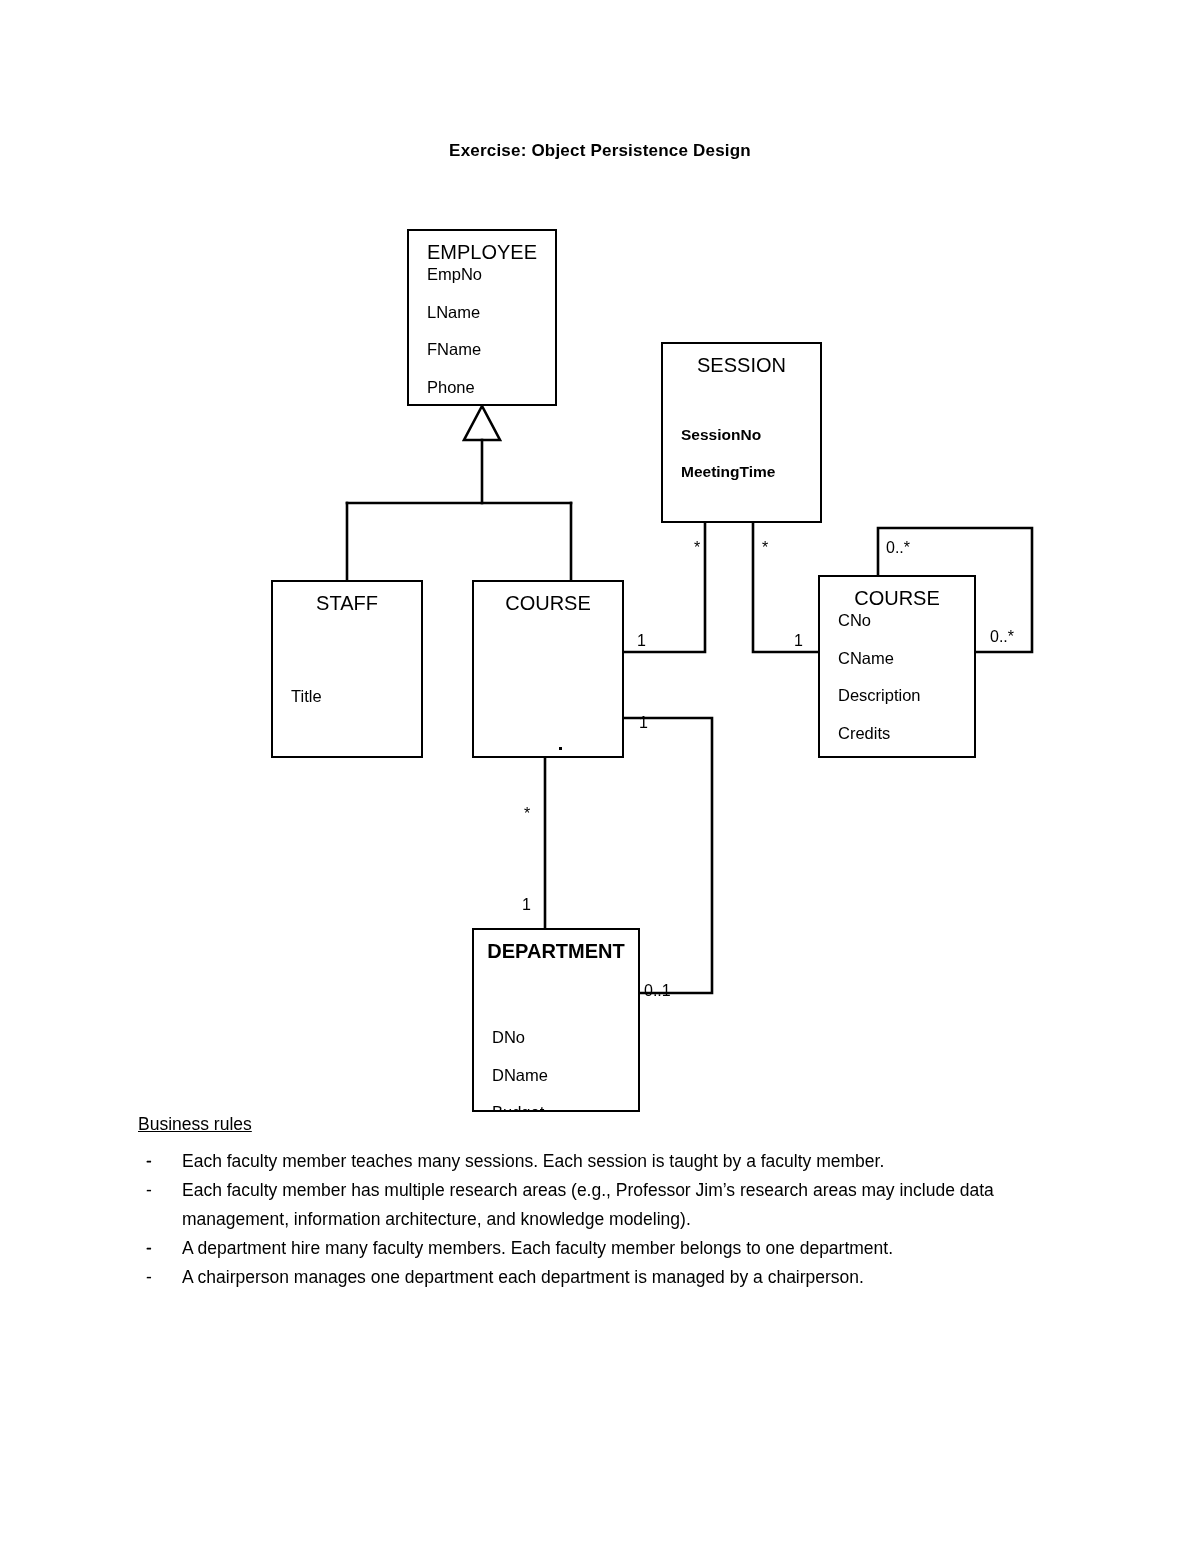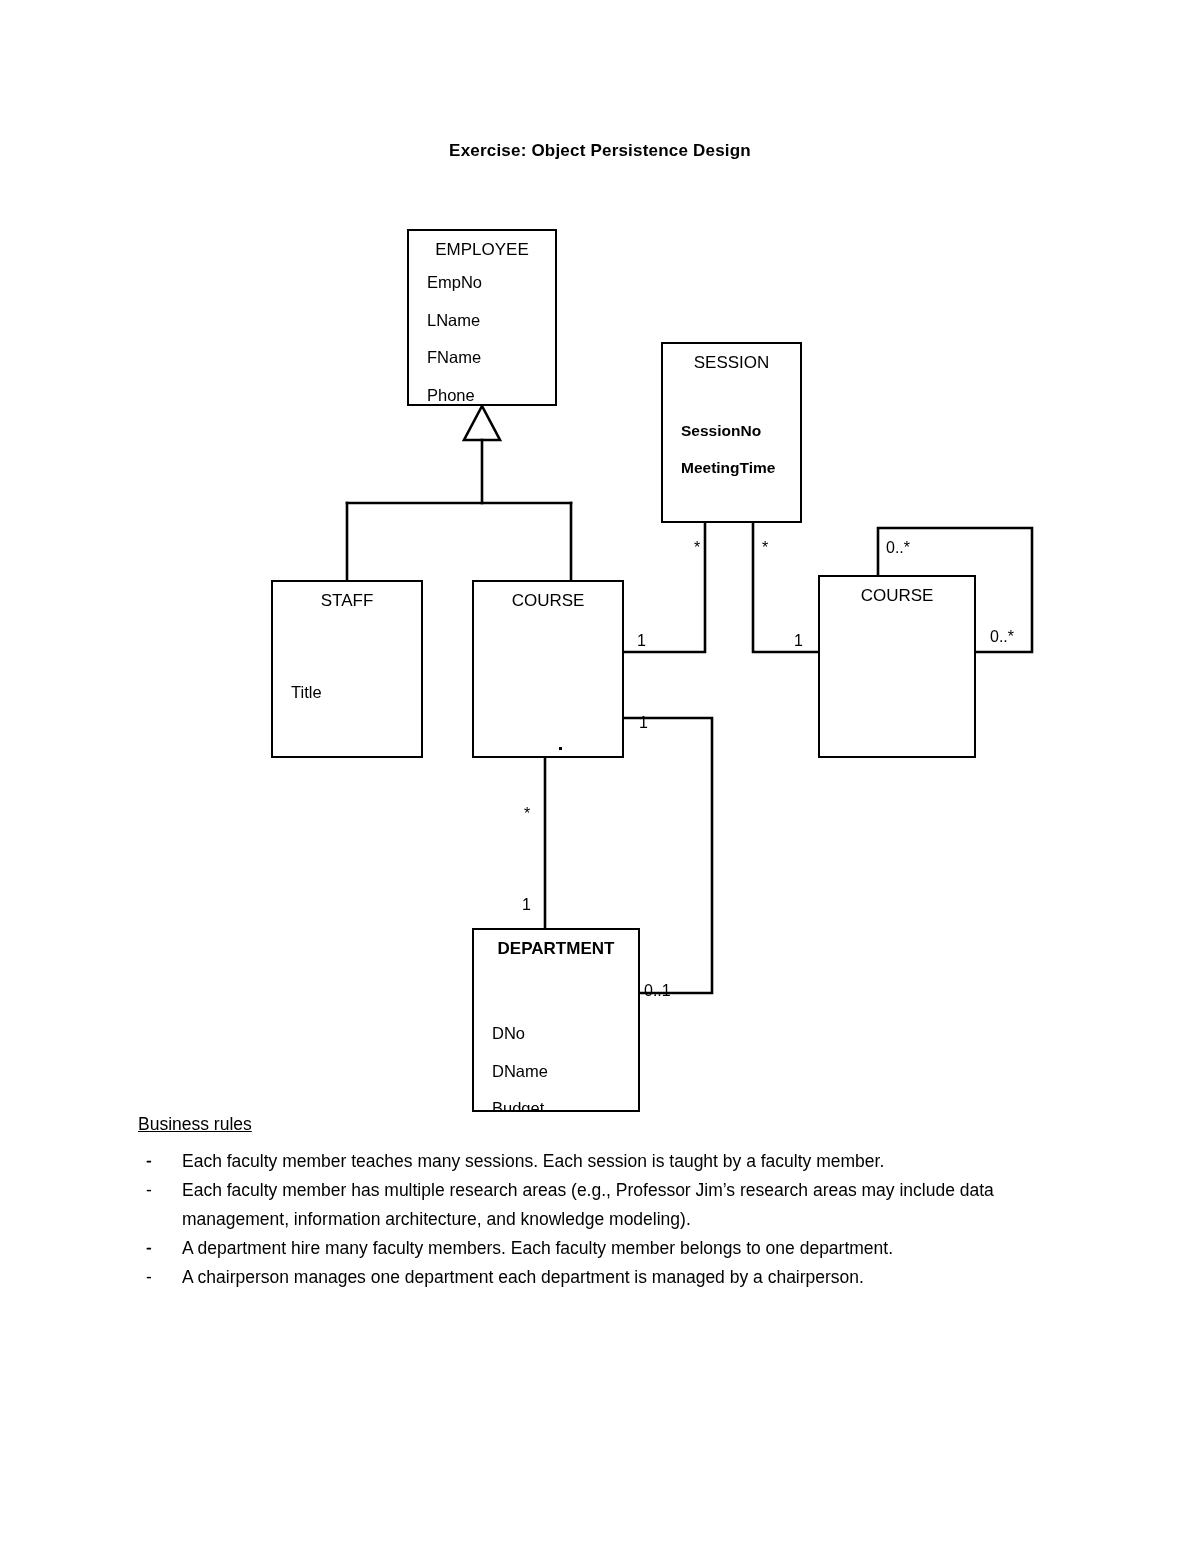--- a/index.html
+++ b/index.html
@@ -49,41 +49,41 @@
   .uml-class {
     position: absolute;
     box-sizing: border-box;
     border: 2.4px solid #000;
     background: #ffffff;
     overflow: hidden;
     z-index: 5;
   }
   .uml-name {
     text-align: center;
-    font-size: 17px;
+    font-size: 20px;
     line-height: 1.2;
     margin-top: 9px;
     white-space: nowrap;
   }
   .uml-attrs {
-    margin-top: 14px;
+    margin-top: 2px;
     padding-left: 18px;
   }
   .uml-attr {
     font-size: 16.5px;
     line-height: 1.0;
     margin-bottom: 21px;
     white-space: nowrap;
   }
   .bold-attrs .uml-name { font-weight: normal; }
   .bold-attrs .uml-attr { font-weight: bold; font-size: 15.5px; }
 
   
   #class-employee  { left: 407px; top: 229px;  width: 150px; height: 177px; }
-  #class-session   { left: 661px; top: 342px;  width: 141px; height: 181px; }
+  #class-session   { left: 661px; top: 342px;  width: 161px; height: 181px; }
   #class-staff     { left: 271px; top: 580px;  width: 152px; height: 178px; }
   #class-faculty   { left: 472px; top: 580px;  width: 152px; height: 178px; }
   #class-course    { left: 818px; top: 575px;  width: 158px; height: 183px; }
   #class-department{ left: 472px; top: 928px;  width: 168px; height: 184px; }
 
   #class-session .uml-attrs  { margin-top: 50px; }
   #class-staff   .uml-attrs  { margin-top: 73px; }
   #class-faculty .uml-attrs  { margin-top: 52px; }
   #class-department .uml-attrs { margin-top: 66px; }
 
@@ -199,20 +199,26 @@
     </div>
   </div>
 
   <div class="uml-class bold-attrs" id="class-faculty">
     <div class="uml-name">COURSE</div>
     <div id="faculty-artifact"></div>
   </div>
 
   <div class="uml-class" id="class-course">
     <div class="uml-name">COURSE</div>
+    <div class="uml-attrs">
+      <div class="uml-attr">CNo</div>
+      <div class="uml-attr">CName</div>
+      <div class="uml-attr">Description</div>
+      <div class="uml-attr clipped">Credits</div>
+    </div>
   </div>
 
   <div class="uml-class" id="class-department">
     <div class="uml-name" style="font-weight:bold;">DEPARTMENT</div>
     <div class="uml-attrs">
       <div class="uml-attr">DNo</div>
       <div class="uml-attr">DName</div>
       <div class="uml-attr clipped">Budget</div>
     </div>
   </div>

